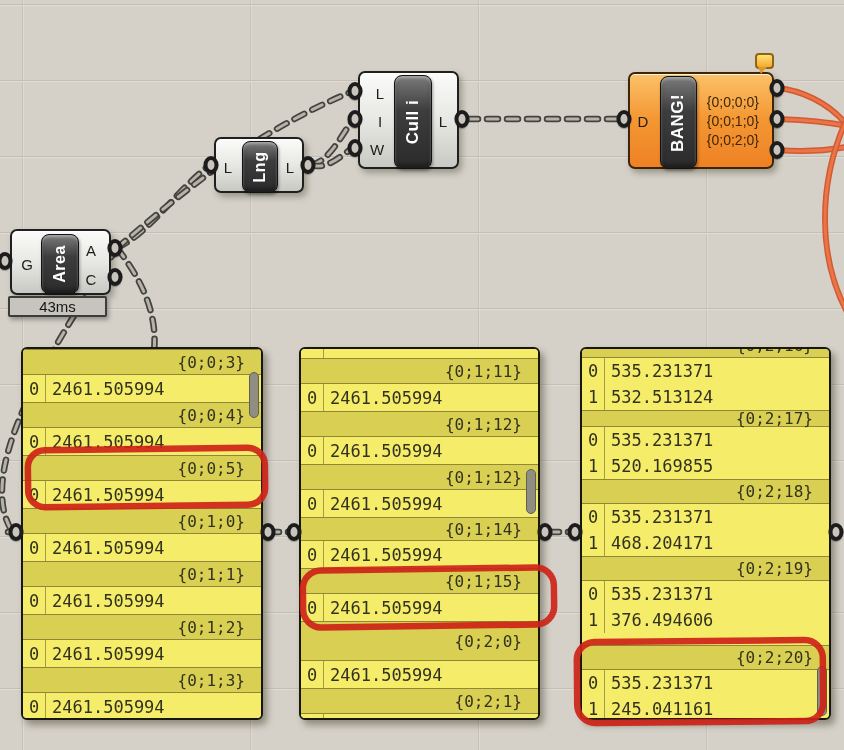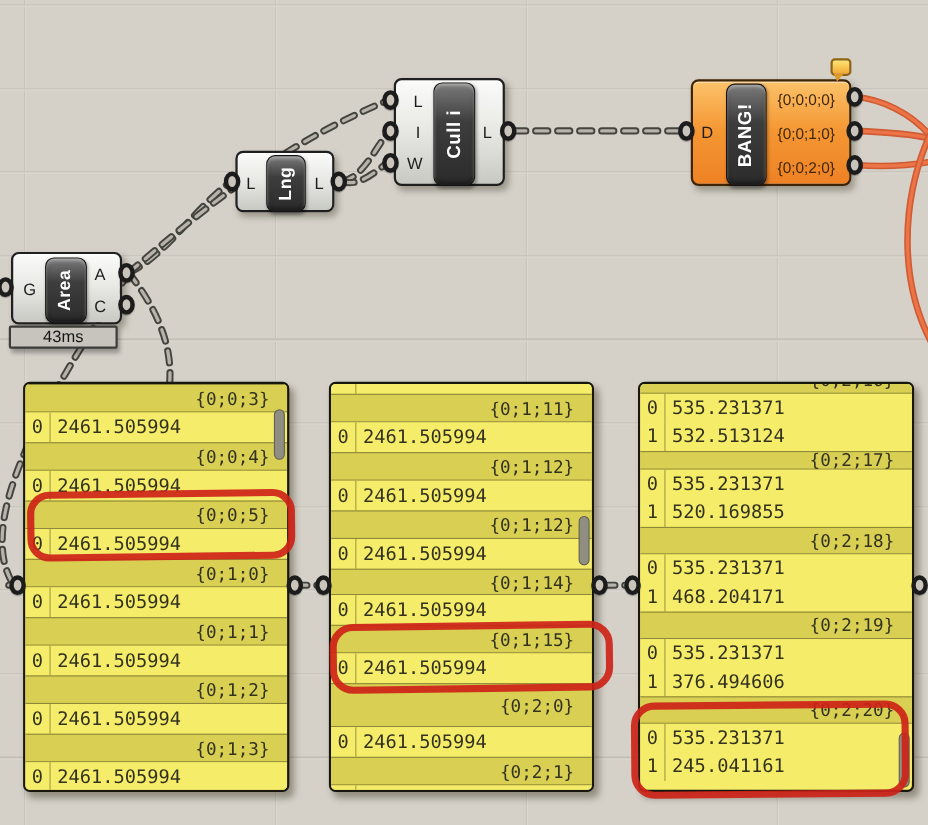--- a/index.html
+++ b/index.html
@@ -181,23 +181,23 @@
     <span class="plabel" style="left:20px;top:48px;">I</span>
     <span class="plabel" style="left:17px;top:76px;">W</span>
     <span class="plabel" style="left:83px;top:48px;">L</span>
   </div>
 
   <div class="gcomp orange" id="comp-bang" style="left:628px;top:72px;width:146px;height:97px;">
     <div class="gcap big" style="left:30px;top:2px;width:35px;height:91px;">
       <span>BANG!</span>
     </div>
     <span class="plabel" style="left:13px;top:47px;">D</span>
-    <span class="bout" style="top:16px;">{0;0;0;0}</span>
+    <span class="bout" style="top:28px;">{0;0;0;0}</span>
     <span class="bout" style="top:47px;">{0;0;1;0}</span>
-    <span class="bout" style="top:78px;">{0;0;2;0}</span>
+    <span class="bout" style="top:66px;">{0;0;2;0}</span>
   </div>
   <div id="warning-balloon"></div>
 
   <div class="panel" style="left:21px;top:347px;width:242px;height:373px;">
     <div>
         <div class="prow ph" style="height: 26px;">
           <span class="ppath">{0;0;3}</span>
         </div>
         <div class="prow pv" style="height: 27px;">
           <span class="pidx">0</span>
@@ -345,21 +345,21 @@
           <span class="ppath">{0;2;19}</span>
         </div>
         <div class="prow pv" style="height: 26px;">
           <span class="pidx">0</span>
           <span class="pval">535.231371</span>
         </div>
         <div class="prow pv" style="height: 26px;">
           <span class="pidx">1</span>
           <span class="pval">376.494606</span>
         </div>
-        <div class="prow ph" style="height: 25px;">
+        <div class="prow ph" style="height: 25px; margin-top: 12px;">
           <span class="ppath">{0;2;20}</span>
         </div>
         <div class="prow pv" style="height: 26px;">
           <span class="pidx">0</span>
           <span class="pval">535.231371</span>
         </div>
         <div class="prow pv" style="height: 26px;">
           <span class="pidx">1</span>
           <span class="pval">245.041161</span>
         </div>

